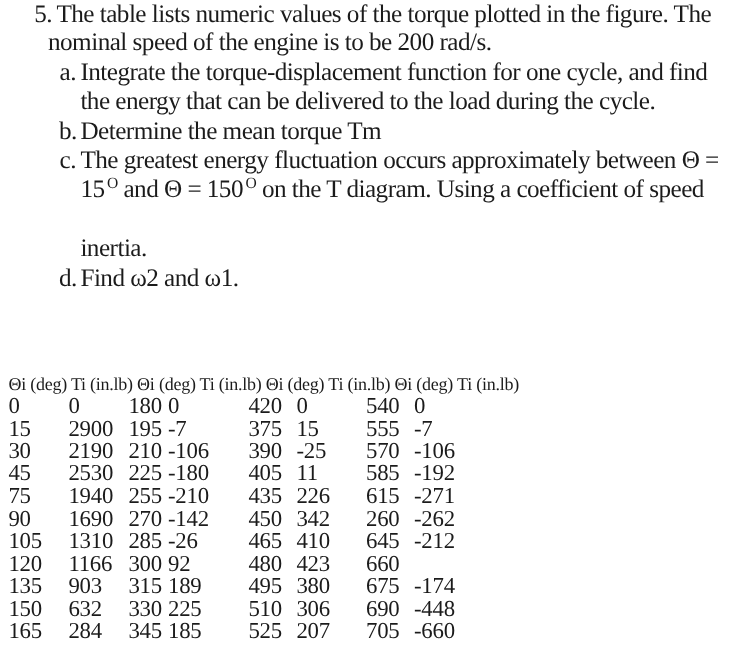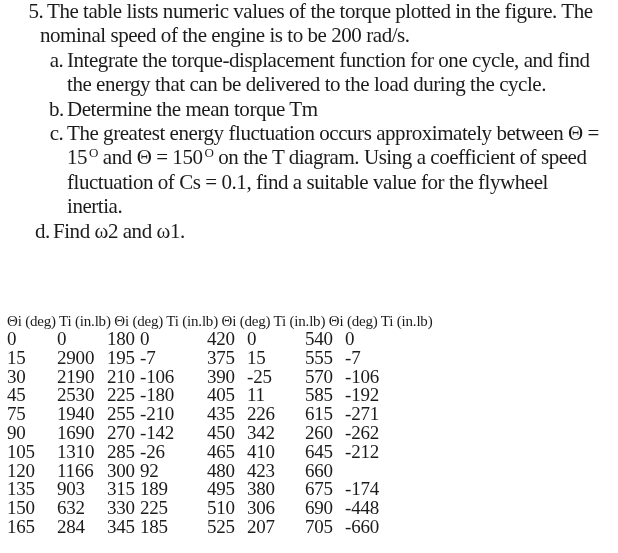--- a/index.html
+++ b/index.html
@@ -80,25 +80,24 @@
   <div class="line" style="left:46px; top:48px"><span class="marker alpha">a.</span><span>Integrate the torque-displacement function for one cycle, and find</span></div>
 
   <div class="line" style="left:67px; top:72px">the energy that can be delivered to the load during the cycle.</div>
 
   <div class="line" style="left:46px; top:97px"><span class="marker alpha">b.</span><span>Determine the mean torque Tm</span></div>
 
   <div class="line" style="left:46px; top:121px"><span class="marker alpha">c.</span><span>The greatest energy fluctuation occurs approximately between Θ =</span></div>
 
   <div class="line" style="left:67px; top:145px"><span>15</span><sup class="deg">O</sup><span> and Θ = 150</span><sup class="deg">O</sup><span> on the T diagram. Using a coefficient of speed</span></div>
 
-  <div class="line" style="left:67px; top:170px">fluctuation of Cs = 0.1, find a suitable value for the flywheel</div>
 
   <div class="line" style="left:67px; top:194px">inertia.</div>
 
-  <div class="line" style="left:32px; top:219px"><span class="marker alpha">d.</span><span>Find ω2 and ω1.</span></div>
+  <div class="line" style="left:46px; top:219px"><span class="marker alpha">d.</span><span>Find ω2 and ω1.</span></div>
 
   <div class="theader">Θi (deg) Ti (in.lb) Θi (deg) Ti (in.lb) Θi (deg) Ti (in.lb) Θi (deg) Ti (in.lb)</div>
 
   <div class="tbody">
       <div class="trow">
         <span class="tcell">0</span>
         <span class="tcell">0</span>
         <span class="tcell">180</span>
         <span class="tcell">0</span>
         <span class="tcell">420</span>

